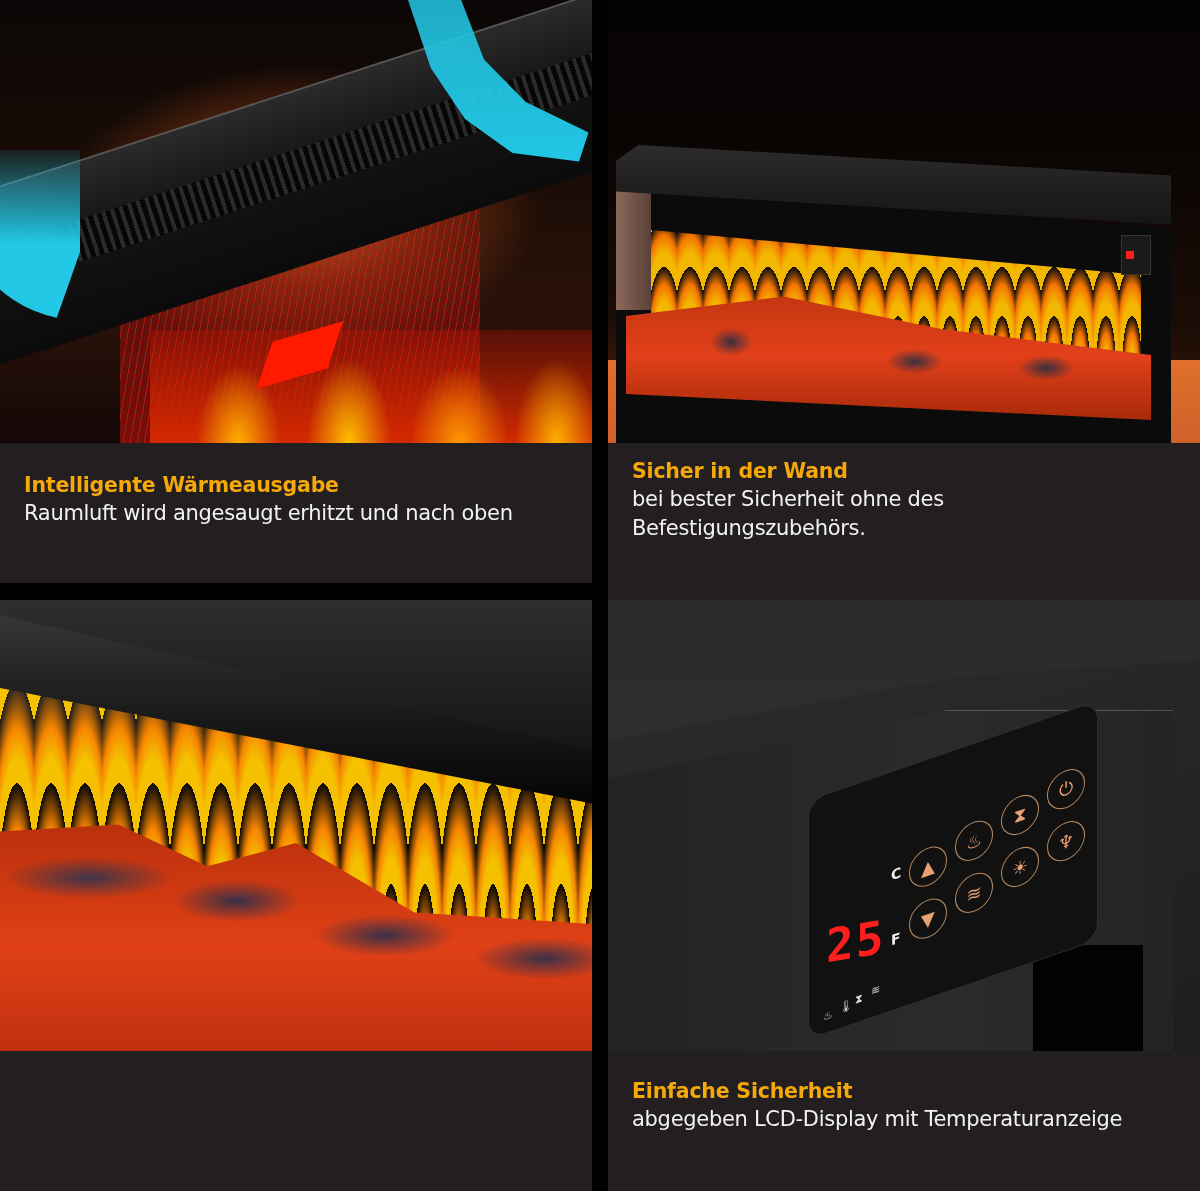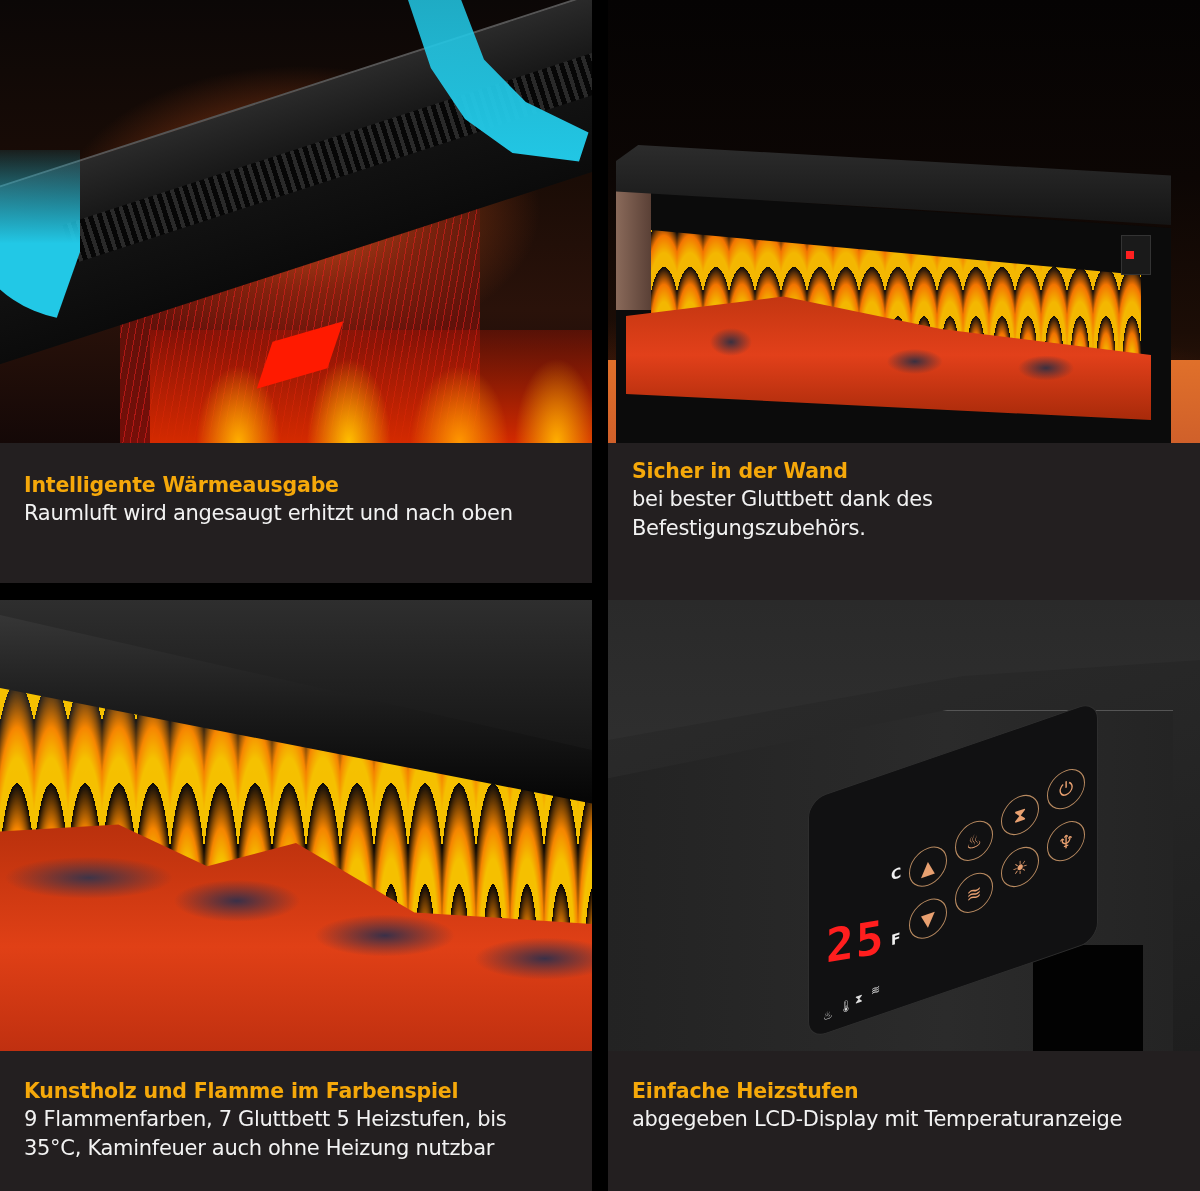--- a/index.html
+++ b/index.html
@@ -144,39 +144,32 @@
       <div class="tr-logs"></div>
       <div class="tr-top"></div>
       <div class="tr-panel">
           <i></i>
         </div>
     </div>
   </div>
   <div class="caption">
     <div class="cap-title">Sicher in der Wand</div>
     <div class="cap-body">
-      <span>bei bester Gluttbett dank des</span>
+      <span>bei bester Sicherheit ohne des</span>
       <span>Befestigungszubehörs.</span>
     </div>
   </div>
 </section>
 
 <section class="panel p-bl">
   <div class="img">
     <div class="bl-bg"></div>
     <div class="bl-flames"></div>
     <div class="bl-top"></div>
     <div class="bl-logs"></div>
-  </div>
-  <div class="caption">
-    <div class="cap-title">Kunstholz und Flamme im Farbenspiel</div>
-    <div class="cap-body">
-      <span>9 Flammenfarben, 7 Gluttbett 5 Heizstufen, bis</span>
-      <span>35°C, Kaminfeuer auch ohne Heizung nutzbar</span>
-    </div>
   </div>
 </section>
 
 <section class="panel p-br">
   <div class="img">
     <div class="br-bg"></div>
     <div class="br-top"></div>
     <div class="br-body"></div>
     <div class="br-opening"></div>
     <div class="br-ctrl">
@@ -209,18 +202,18 @@
           <span>♆</span>
         </div>
 
       <div class="br-ind" style="left:14px;top:215px;">♨</div>
       <div class="br-ind" style="left:30px;top:212px;">🌡</div>
       <div class="br-ind" style="left:46px;top:209px;">⧗</div>
       <div class="br-ind" style="left:62px;top:206px;">≋</div>
     </div>
   </div>
   <div class="caption">
-    <div class="cap-title">Einfache Heizstufen</div>
+    <div class="cap-title">Einfache Sicherheit</div>
     <div class="cap-body">
       <span>abgegeben LCD-Display mit Temperaturanzeige</span>
     </div>
   </div>
 </section>
 
 </body></html>

